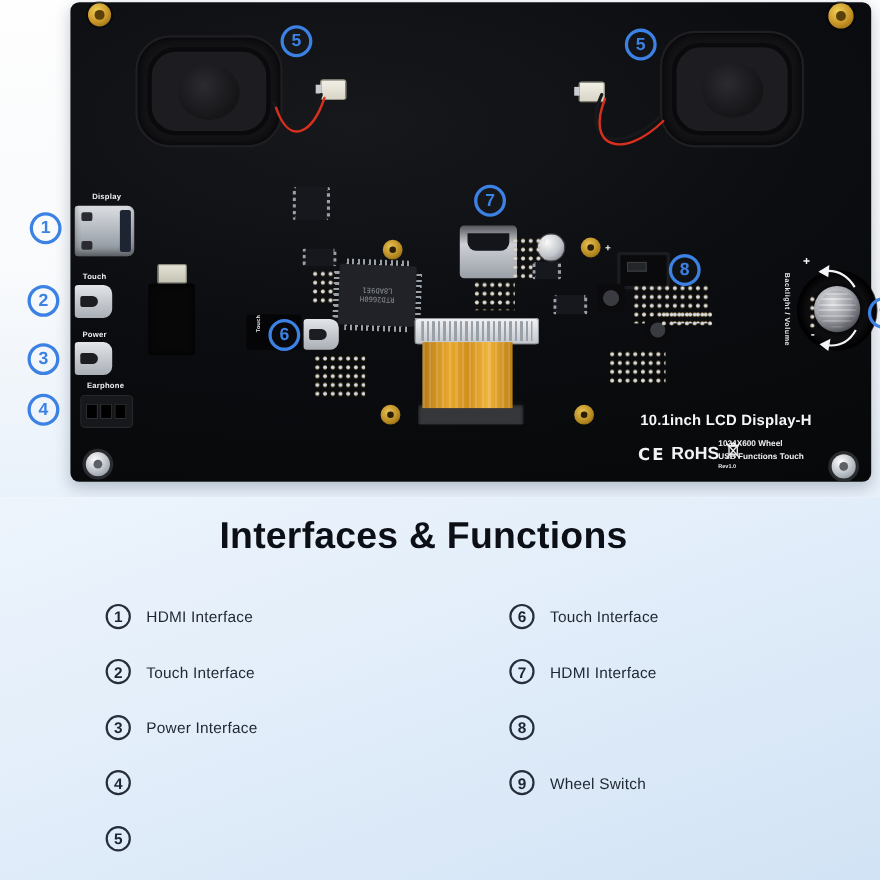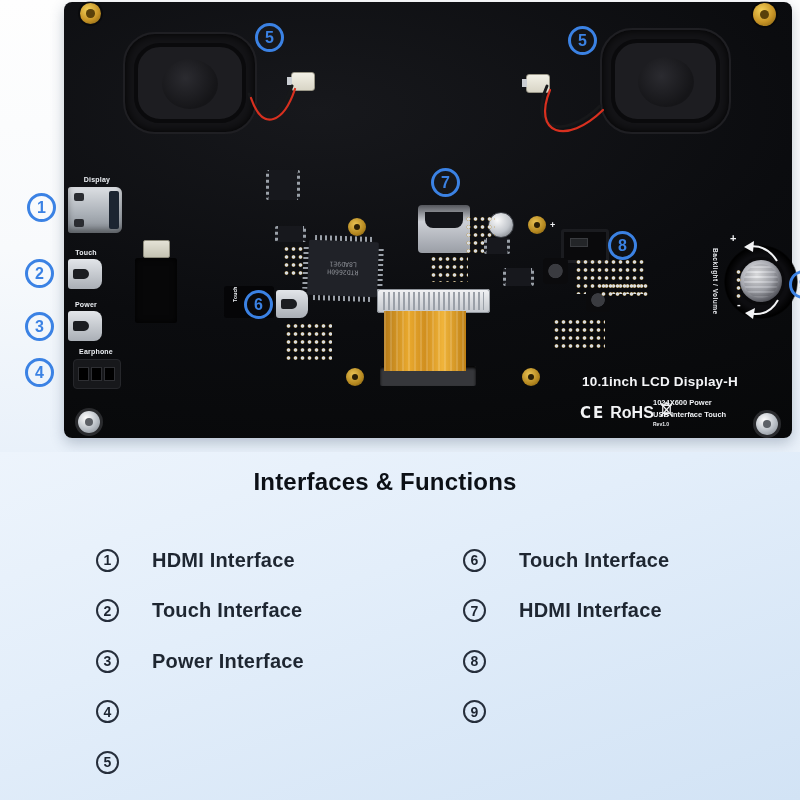--- a/index.html
+++ b/index.html
@@ -114,27 +114,27 @@
   
   .callout{position:absolute;width:29px;height:29px;border-radius:50%;
            border:3px solid #3b82e4;color:#3b82e4;display:flex;align-items:center;justify-content:center;
            font-size:16px;font-weight:bold;z-index:10;box-sizing:border-box;background:rgba(255,255,255,.02);}
   .wires{position:absolute;left:0;top:0;z-index:6;pointer-events:none;}
 
   
   .legend{position:absolute;left:0;top:452px;width:800px;height:348px;
           background:linear-gradient(160deg,#edf4fc 0%,#e3eefa 40%,#d2e3f5 100%);}
   .ltitle{position:absolute;left:0;top:16px;width:770px;text-align:center;
-          font-size:24px;font-weight:bold;color:#0c1016;letter-spacing:.2px;}
+          font-size:34px;font-weight:bold;color:#0c1016;letter-spacing:.2px;}
   .col{position:absolute;top:93px;margin:0;padding:0;list-style:none;}
   .col li{display:flex;align-items:center;gap:14px;height:30px;margin-bottom:20.5px;}
   .lnum{flex:none;width:23px;height:23px;border:2px solid #262e3b;border-radius:50%;
         display:flex;align-items:center;justify-content:center;box-sizing:border-box;
         font-size:14px;font-weight:bold;color:#1c2430;}
-  .llabel{font-size:20px;font-weight:bold;color:#1e2631;letter-spacing:.2px;white-space:nowrap;margin-left:19px;}
+  .llabel{font-size:14px;font-weight:normal;color:#1e2631;letter-spacing:.2px;white-space:nowrap;}
 </style>
 </head>
 <body>
 
 <div class="stage">
 
   <div class="photo">
     <div class="board">
 
       <div class="abs speaker" style="left:59px;top:30px;width:130px;height:98px;">
@@ -235,22 +235,22 @@
               <rect x="8" y="2" width="4" height="3"></rect>
               <line x1="6.5" y1="18.5" x2="8.5" y2="18.5"></line>
               <line x1="11.5" y1="18.5" x2="13.5" y2="18.5"></line>
               <line x1="2" y1="2" x2="18" y2="20"></line>
               <line x1="18" y1="2" x2="2" y2="20"></line>
             </g>
           </svg>
         </span>
       </div>
       <div class="abs bspecs" style="left:589px;top:395px;">
-        <div class="l1">1024X600 Power</div>
-        <div class="l2">USB Interface Touch</div>
+        <div class="l1">1024X600 Wheel</div>
+        <div class="l2">USB Functions Touch</div>
         <div class="l3">Rev1.0</div>
       </div>
     </div>
 
     <svg class="wires" width="800" height="452">
       <path d="M249,94 C262,128 280,118 292,86" stroke="#17181a" stroke-width="3" fill="none" stroke-linecap="round"></path>
       <path d="M251,98 C263,133 284,122 295,89" stroke="#d8301f" stroke-width="2.2" fill="none" stroke-linecap="round"></path>
       <path d="M547,86 C528,128 562,142 600,106" stroke="#17181a" stroke-width="3" fill="none" stroke-linecap="round"></path>
       <path d="M550,90 C532,134 566,146 603,110" stroke="#d8301f" stroke-width="2.2" fill="none" stroke-linecap="round"></path>
       <path d="M777,261 Q766,243 746,247" stroke="#f2f3f5" stroke-width="2" fill="none"></path>
@@ -302,16 +302,17 @@
         </li>
       <li>
         <span class="lnum">7</span>
         <span class="llabel">HDMI Interface</span>
         </li>
       <li>
         <span class="lnum">8</span>
         </li>
       <li>
         <span class="lnum">9</span>
+        <span class="llabel">Wheel Switch</span>
         </li>
     </ul>
   </div>
 </div>
 
 </body></html>

